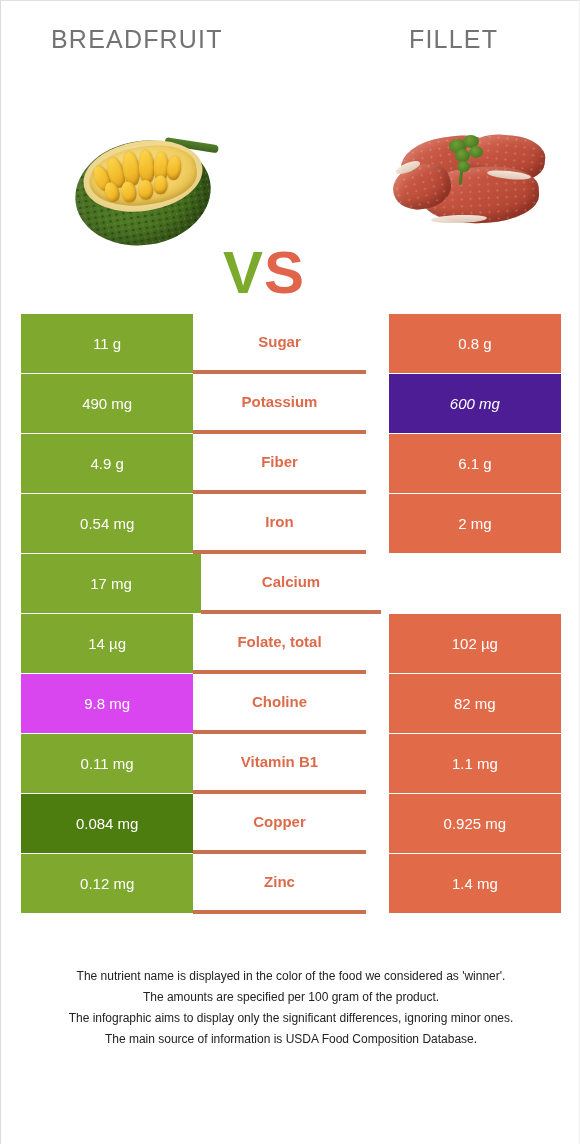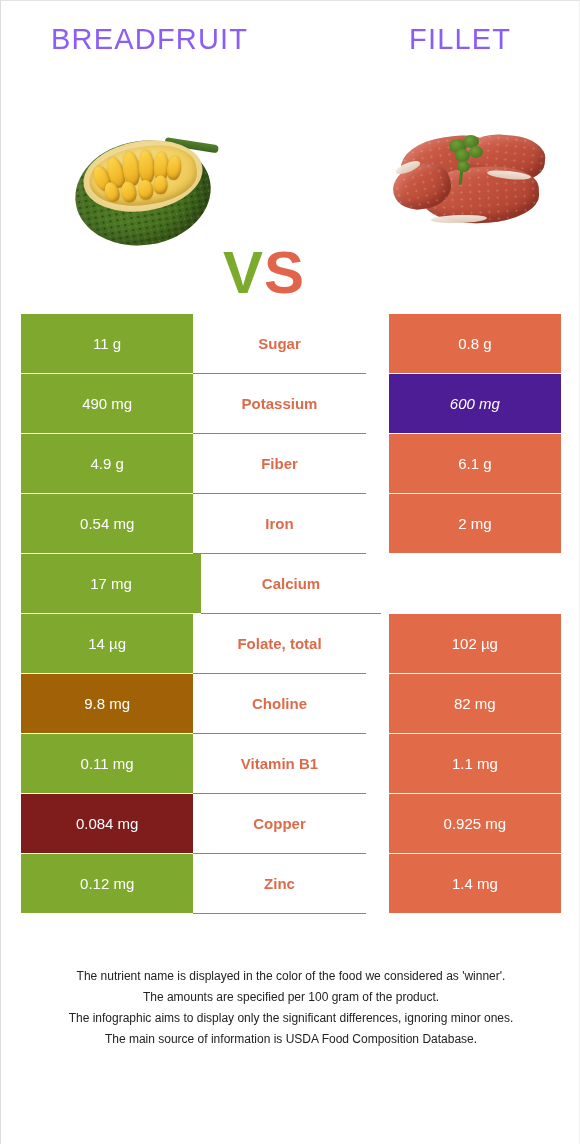--- a/index.html
+++ b/index.html
@@ -26,24 +26,24 @@
   
   .titles {
     position: absolute;
     top: 22px;
     left: 0;
     width: 580px;
     height: 40px;
   }
   .food-title {
     position: absolute;
-    font-size: 29px;
+    font-size: 25px;
     font-weight: 300;
     letter-spacing: 1.2px;
-    color: #8b5cf6;
+    color: #737373;
     white-space: nowrap;
     line-height: 32px;
   }
   .food-title.left  { left: 50px;  }
   .food-title.right { left: 408px; }
 
   
   .hero {
     position: absolute;
     top: 104px;
@@ -215,21 +215,21 @@
     font-weight: 500;
     border-bottom: 1.5px solid #ffffff;
   }
   .cell-left  { background: #7FA82E; }
   .cell-right { background: #E16A48; margin-left: 23px; }
   .cell-mid {
     width: 180px;
     background: #ffffff;
     color: #DD6B4B;
     font-weight: 600;
-    border-bottom: 1px solid #84cc16;
+    border-bottom: 4px solid #84cc16;
   }
   .row:first-child .cell-mid { border-top: 0; }
 
   
   .footer {
     position: absolute;
     left: 30px;
     top: 965px;
     width: 520px;
     text-align: center;
@@ -315,31 +315,31 @@
       <div class="row">
         <div class="cell cell-left" style="background: rgb(127, 168, 46);">17 mg</div>
         <div class="cell cell-mid" style="color: rgb(221, 107, 75); border-bottom-color: rgb(201, 113, 79);">Calcium</div>
       </div>
       <div class="row">
         <div class="cell cell-left" style="background: rgb(127, 168, 46);">14 µg</div>
         <div class="cell cell-mid" style="color: rgb(221, 107, 75); border-bottom-color: rgb(201, 113, 79);">Folate, total</div>
         <div class="cell cell-right" style="background: rgb(225, 106, 72);">102 µg</div>
       </div>
       <div class="row">
-        <div class="cell cell-left" style="background: #a16207;">9.8 mg</div>
+        <div class="cell cell-left" style="background: #d946ef;">9.8 mg</div>
         <div class="cell cell-mid" style="color: rgb(221, 107, 75); border-bottom-color: rgb(201, 113, 79);">Choline</div>
         <div class="cell cell-right" style="background: rgb(225, 106, 72);">82 mg</div>
       </div>
       <div class="row">
         <div class="cell cell-left" style="background: rgb(127, 168, 46);">0.11 mg</div>
         <div class="cell cell-mid" style="color: rgb(221, 107, 75); border-bottom-color: rgb(201, 113, 79);">Vitamin B1</div>
         <div class="cell cell-right" style="background: rgb(225, 106, 72);">1.1 mg</div>
       </div>
       <div class="row">
-        <div class="cell cell-left" style="background: #7f1d1d;">0.084 mg</div>
+        <div class="cell cell-left" style="background: #4d7c0f;">0.084 mg</div>
         <div class="cell cell-mid" style="color: rgb(221, 107, 75); border-bottom-color: rgb(201, 113, 79);">Copper</div>
         <div class="cell cell-right" style="background: rgb(225, 106, 72);">0.925 mg</div>
       </div>
       <div class="row">
         <div class="cell cell-left" style="background: rgb(127, 168, 46);">0.12 mg</div>
         <div class="cell cell-mid" style="color: rgb(221, 107, 75); border-bottom-color: rgb(201, 113, 79);">Zinc</div>
         <div class="cell cell-right" style="background: rgb(225, 106, 72);">1.4 mg</div>
       </div>
     </div>
 

